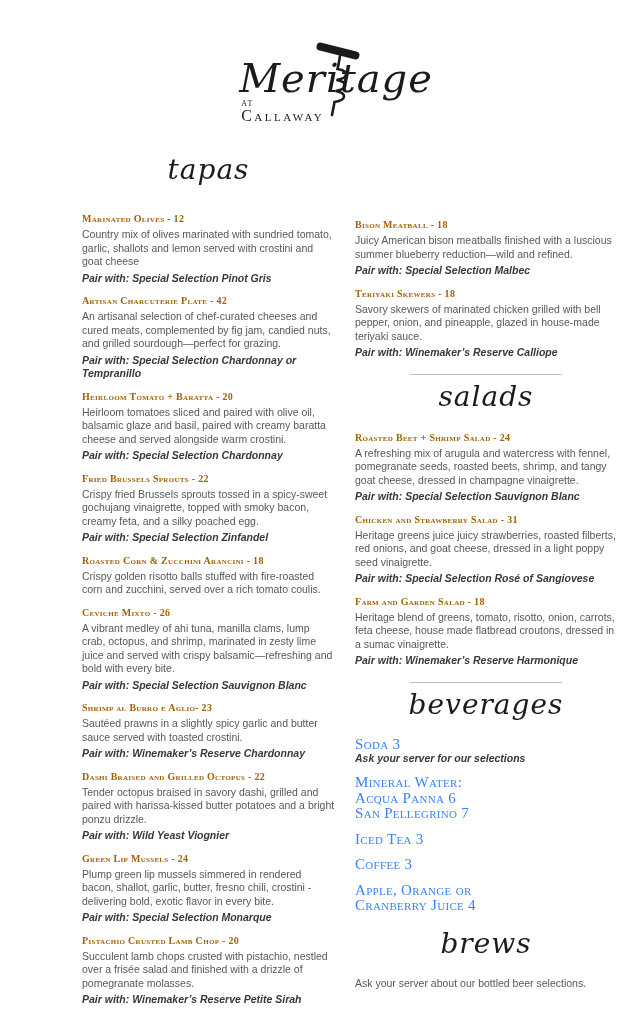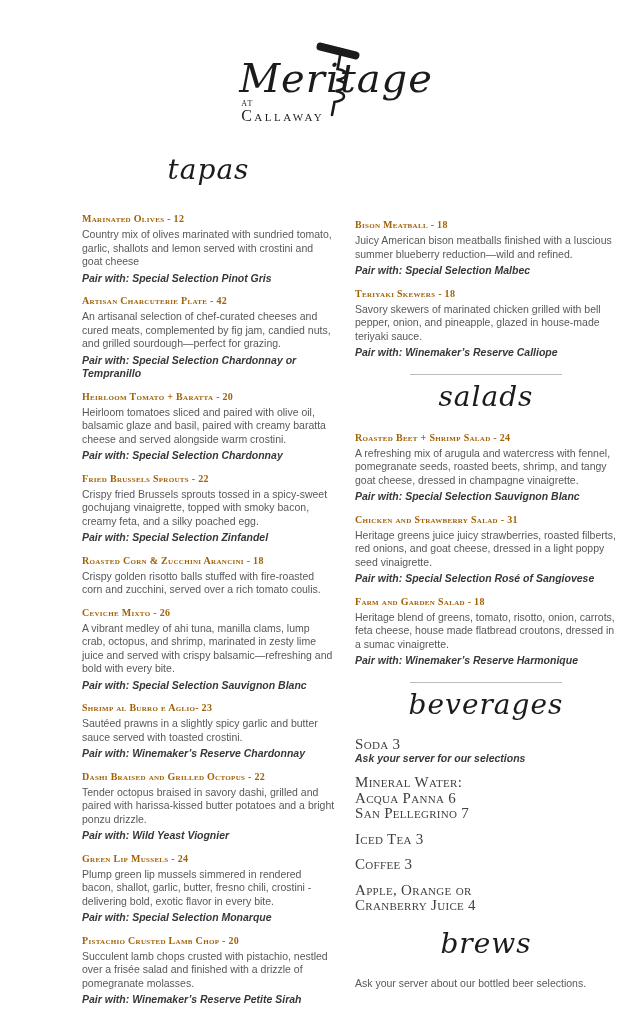--- a/index.html
+++ b/index.html
@@ -99,21 +99,21 @@
     margin: 14px auto 2px auto;
   }
 
   .bev { margin-bottom: 10px; }
   .bev-line {
     font-family: "Liberation Serif", serif;
     font-variant: small-caps;
     font-size: 15px;
     line-height: 15.5px;
     letter-spacing: 0.3px;
-    color: #404040;
+    color: #3b82f6;
   }
   .bev-note {
     font-size: 10.5px;
     line-height: 13px;
     color: #38383a;
     font-style: italic;
     font-weight: bold;
   }
   .note {
     font-size: 10.5px;

